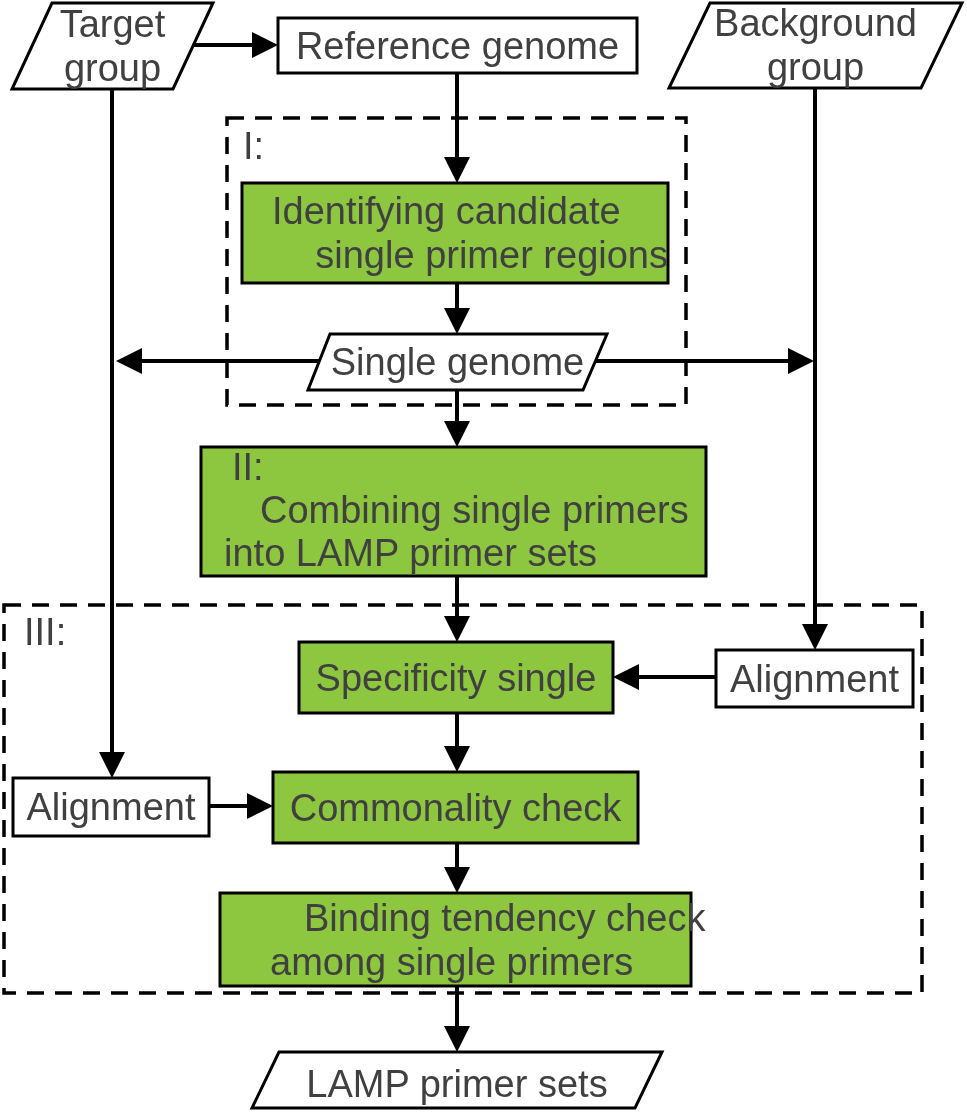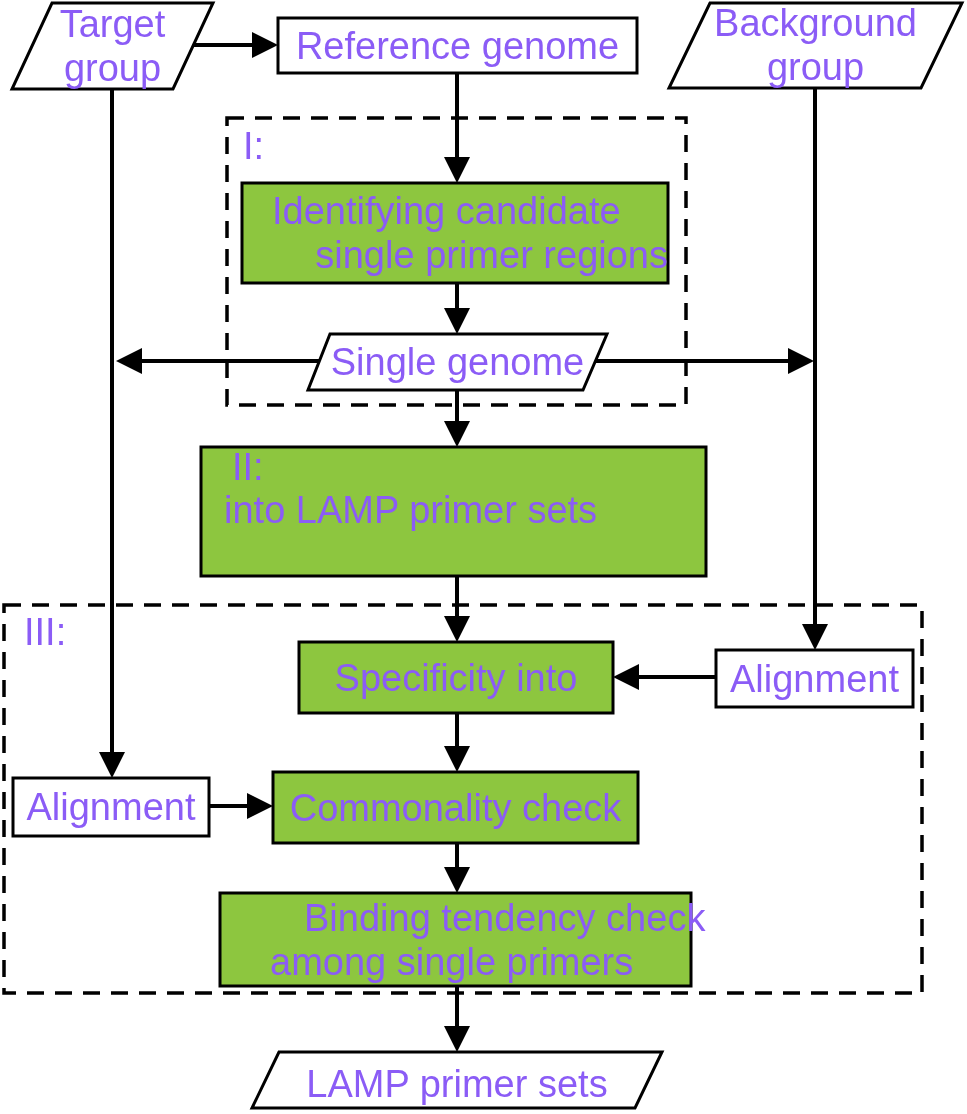--- a/index.html
+++ b/index.html
@@ -1,18 +1,18 @@
 <!DOCTYPE html>
 <html style="--process-fill: #8DC63F; --shape-stroke: #000000; --line-color: #000000; --background: #FFFFFF;"><head>
 <meta charset="utf-8">
 <style>
   html,body{margin:0;padding:0;background:#fff;}
   .canvas{
     position:relative;width:967px;height:1114px;background:var(--background,#fff);
-    font-family:"Liberation Sans","DejaVu Sans",sans-serif;color:#8b5cf6;overflow:hidden;
+    font-family:"Liberation Sans","DejaVu Sans",sans-serif;color:#404040;overflow:hidden;
   }
   .canvas svg{position:absolute;left:0;top:0;}
   .lbl{position:absolute;font-size:38px;line-height:44px;white-space:nowrap;}
   .lbl.center{text-align:center;}
   .vcenter{display:flex;align-items:center;justify-content:center;border-radius:25px;}
   .stage{font-size:38px;}
 </style>
 </head>
 <body>
 
@@ -88,26 +88,27 @@
 
   <div class="lbl" style="left:242px;top:189px;width:426px;">
     <div style="padding-left:30px;">Identifying candidate</div>
     <div style="padding-left:0;text-align:right;">single primer regions</div>
   </div>
 
   <div class="lbl center vcenter" style="left:308px;top:334px;width:299px;height:56px;">Single genome</div>
 
   <div class="lbl" style="left:201px;top:446px;width:505px;line-height:43px;margin-left:11px;">
     <div style="padding-left:20px;">II:</div>
+    <div style="padding-left:48px;">Combining single primers</div>
     <div style="padding-left:12px;">into LAMP primer sets</div>
   </div>
 
   <div class="lbl stage" style="left:24px;top:610px;">III:</div>
 
-  <div class="lbl center vcenter" style="left:299px;top:642px;width:314px;height:71px;">Specificity into</div>
+  <div class="lbl center vcenter" style="left:299px;top:642px;width:314px;height:71px;">Specificity single</div>
 
   <div class="lbl center vcenter" style="left:716px;top:650px;width:197px;height:57px;">Alignment</div>
 
   <div class="lbl center vcenter" style="left:13px;top:778px;width:196px;height:58px;">Alignment</div>
 
   <div class="lbl center vcenter" style="left:273px;top:772px;width:365px;height:71px;">Commonality check</div>
 
   <div class="lbl" style="left:220px;top:896px;width:471px;padding-left:48px;">
     <div style="padding-left:36px;">Binding tendency check</div>
     <div style="padding-left:2px;">among single primers</div>

